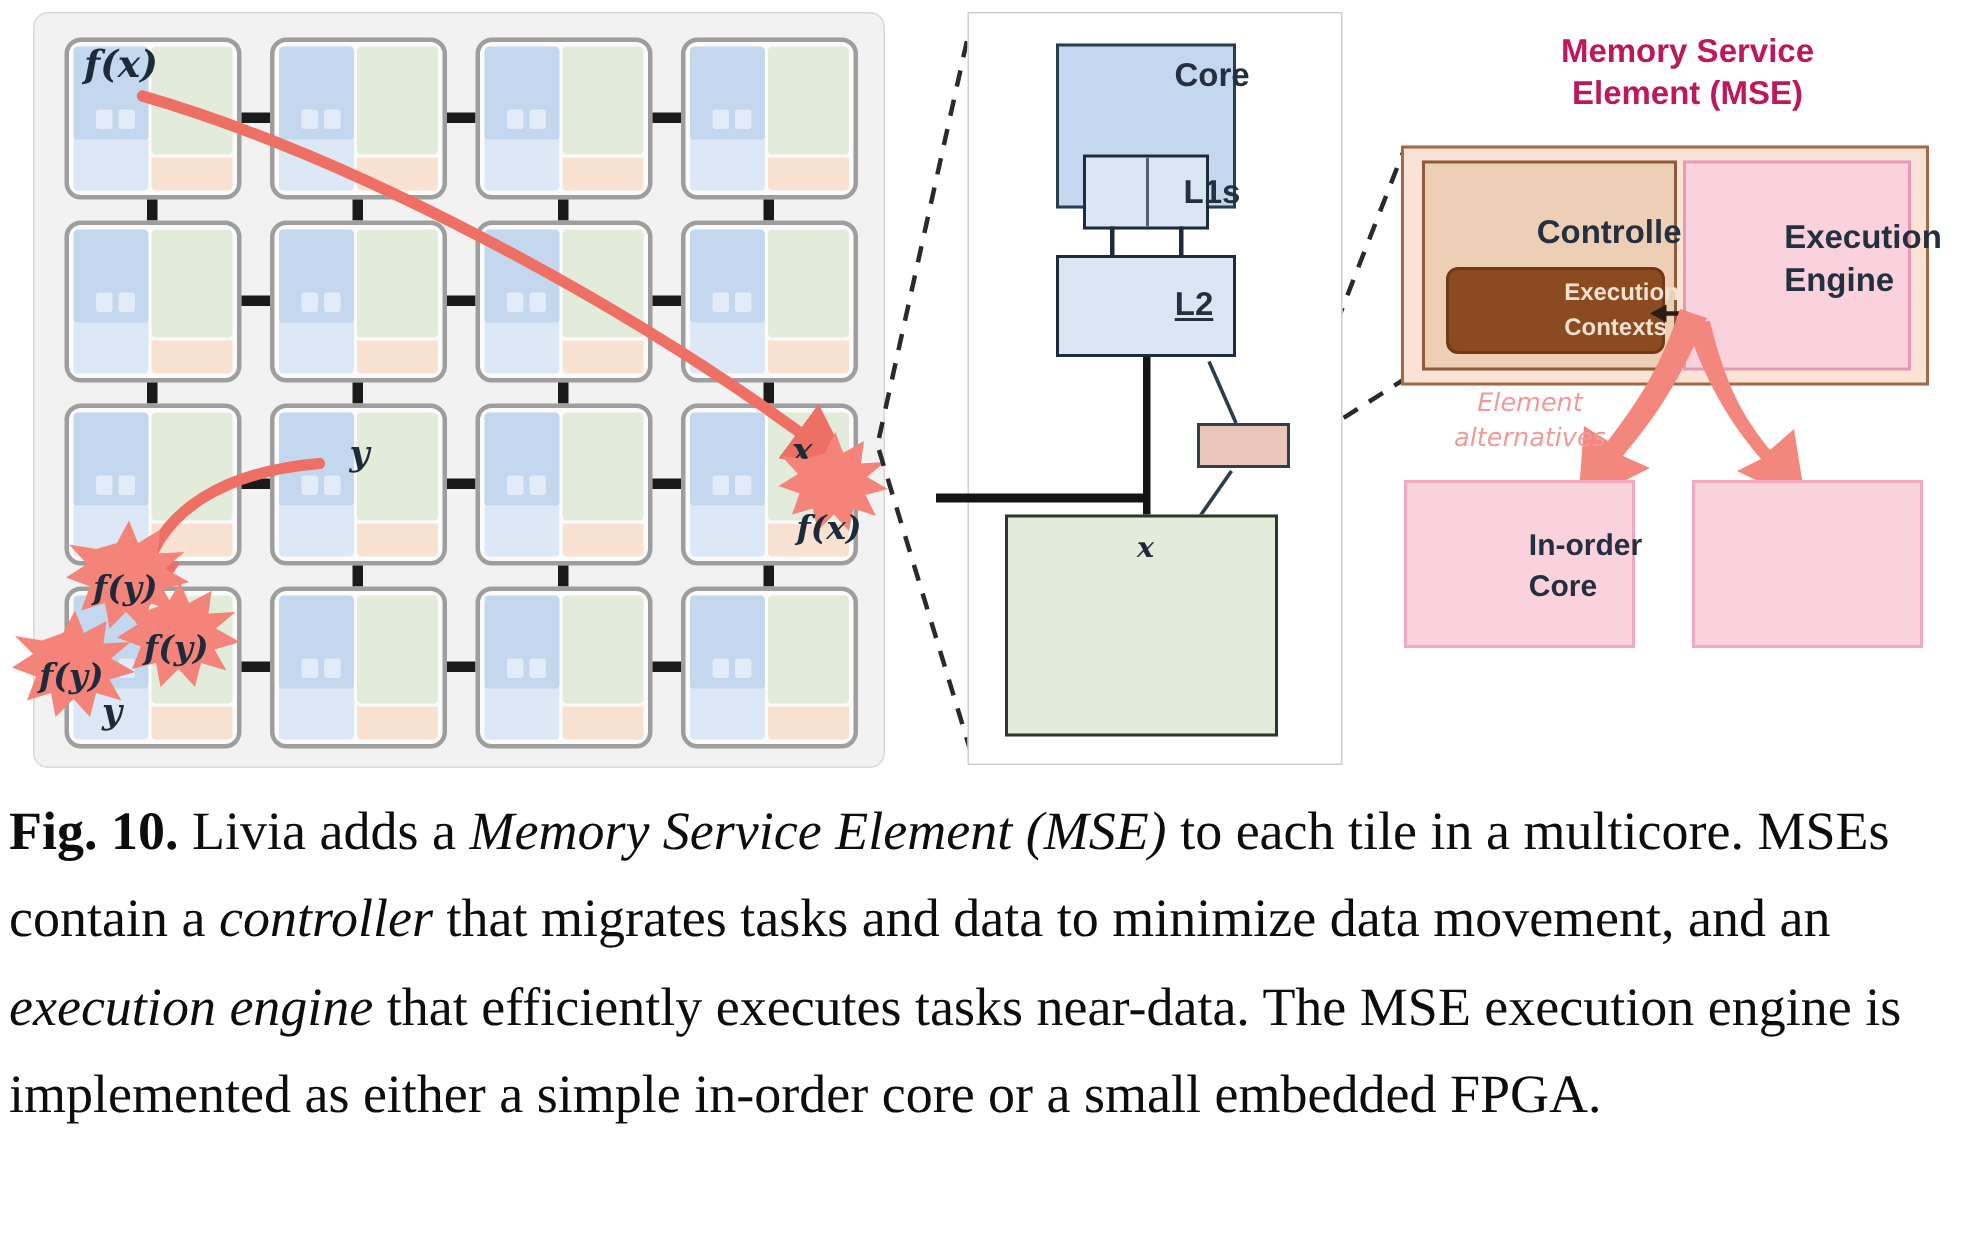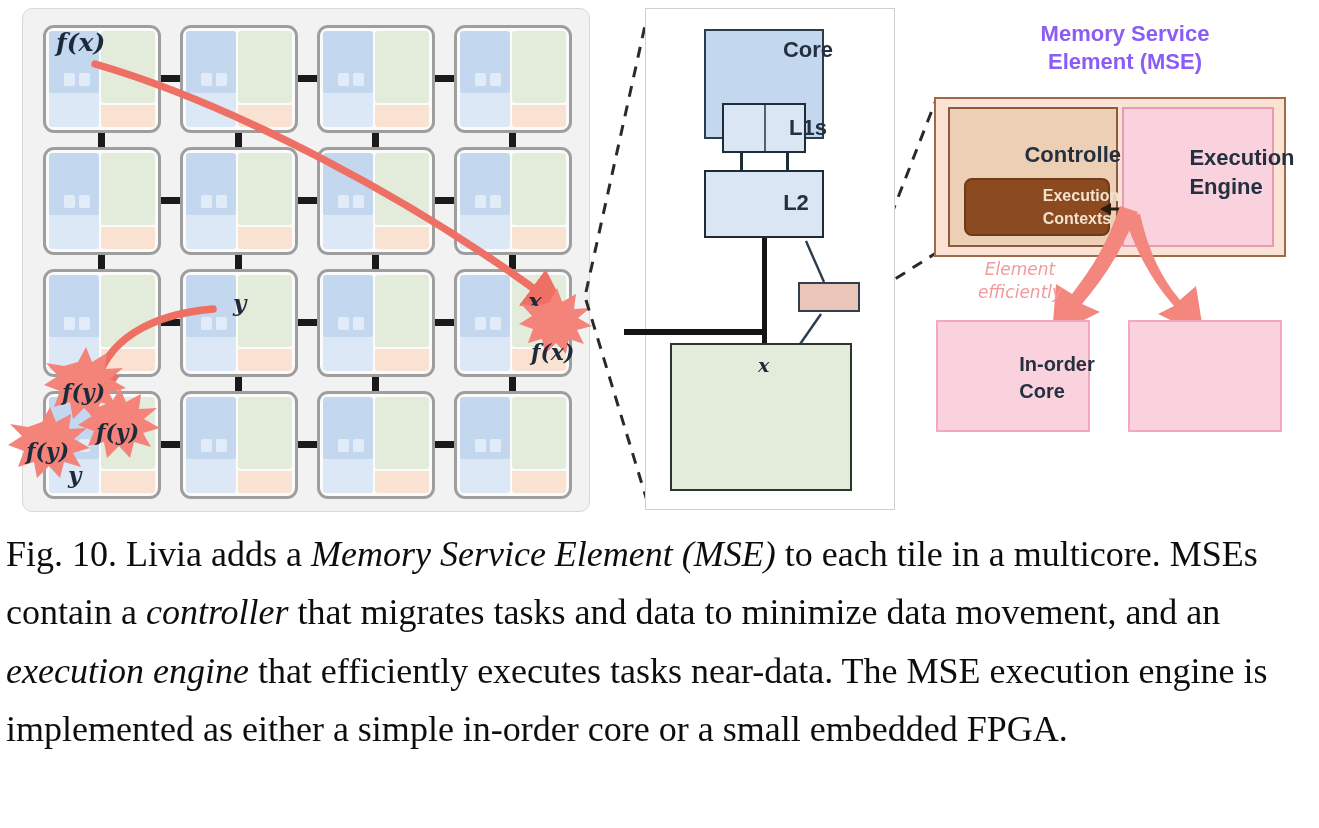--- a/index.html
+++ b/index.html
@@ -48,33 +48,33 @@
     border:2px solid #2b3c4d;box-sizing:border-box;}
   #core-label{left:58px;top:26px;width:120px;height:30px;font-size:22px;font-weight:600;}
   #l1s-box{left:76px;top:94px;width:84px;height:50px;background:#dbe6f4;
     border:2px solid #1e2b38;box-sizing:border-box;}
   #l1s-div{left:118px;top:96px;width:2px;height:46px;background:#55606c;}
   #l1s-label{left:76px;top:104px;width:84px;height:30px;font-size:22px;font-weight:600;}
   #l1-leg-a{left:94px;top:142px;width:3px;height:20px;background:#1e2b38;}
   #l1-leg-b{left:140px;top:142px;width:3px;height:20px;background:#1e2b38;}
   #l2-box{left:58px;top:161px;width:120px;height:68px;background:#dbe6f4;
     border:2px solid #1e2b38;box-sizing:border-box;}
-  #l2-label{left:58px;top:178px;width:96px;height:32px;font-size:22px;font-weight:600;}
+  #l2-label{left:58px;top:178px;width:96px;height:32px;font-size:22px;font-weight:600;text-decoration:underline;}
   #l2-l3-wire{left:116px;top:229px;width:5px;height:106px;background:#141414;}
   #mesh-wire{left:-22px;top:320px;width:140px;height:6px;background:#141414;}
   #mse-chip{left:152px;top:273px;width:62px;height:30px;background:#e9c6b9;
     border:2px solid #32404d;box-sizing:border-box;}
   #l3-box{left:24px;top:334px;width:182px;height:148px;background:#e3ecdb;
     border:2px solid #2b372b;box-sizing:border-box;}
   #l3-label{left:24px;top:390px;width:182px;height:34px;font-size:23px;font-weight:600;}
   #l3-x{left:112px;top:345px;font-size:19px;}
 
   
   #mse-title{left:930px;top:20px;width:390px;font-size:22px;font-weight:600;
-    color:#8b5cf6;line-height:1.28;text-align:center;}
+    color:#be185d;line-height:1.28;text-align:center;}
   #mse-outer{left:934px;top:97px;width:352px;height:160px;background:#fae3d4;
     border:2px solid #a06a49;box-sizing:border-box;}
   #controller-box{left:948px;top:107px;width:170px;height:140px;background:#edcfb6;
     border:2px solid #8d5a3b;box-sizing:border-box;}
   #controller-label{left:948px;top:140px;width:170px;height:30px;font-size:22px;font-weight:600;}
   #exec-ctx-box{left:964px;top:178px;width:146px;height:58px;background:#8b4a20;
     border:2px solid #6e3a18;border-radius:8px;box-sizing:border-box;}
   #exec-ctx-label{left:964px;top:182px;width:146px;height:52px;font-size:16px;
     font-weight:600;color:#f3e2cf;line-height:1.42;}
   #engine-box{left:1122px;top:107px;width:152px;height:140px;background:#fad2de;
@@ -92,21 +92,21 @@
   #fpga-label{left:1128px;top:348px;width:154px;height:60px;font-size:20px;
     font-weight:600;line-height:1.35;}
 
   
   #caption{
     left:6px;top:525px;width:1300px;
     font-family:"Liberation Serif", serif;
     font-size:36px;line-height:1.62;color:#0d0d0d;
     text-align:left;
   }
-  #caption .b{font-weight:normal;}
+  #caption .b{font-weight:bold;}
   #caption .i{font-style:italic;}
 
   
   #watermark{
     left:1002px;top:746px;font-size:34px;color:#b9b9b9;opacity:.72;
     font-family:"DejaVu Sans", sans-serif;white-space:nowrap;
   }
 
   svg{overflow:visible;}
 </style>
@@ -401,21 +401,21 @@
     </div>
   </div>
 
   <svg class="abs" style="left:1020px;top:200px;" width="230" height="150">
     <path d="M 118 12 C 96 62 80 82 62 104 L 80 112 L 32 136 L 36 84 L 52 94 C 70 70 86 48 100 6 Z" fill="#f3867d"></path>
     <path d="M 120 14 C 130 56 142 78 160 100 L 176 86 L 184 136 L 138 114 L 154 106 C 132 80 118 56 104 16 Z" fill="#f3867d"></path>
   </svg>
 
   <div class="abs" id="design-alt-label">
     <div>Element</div>
-    <div>efficiently</div>
+    <div>alternatives</div>
   </div>
 
   <div class="abs" id="inorder-box"></div>
   <div class="abs ctr boxlbl" id="inorder-label">
     <div>
       <div>In-order</div>
       <div>Core</div>
     </div>
   </div>
 

